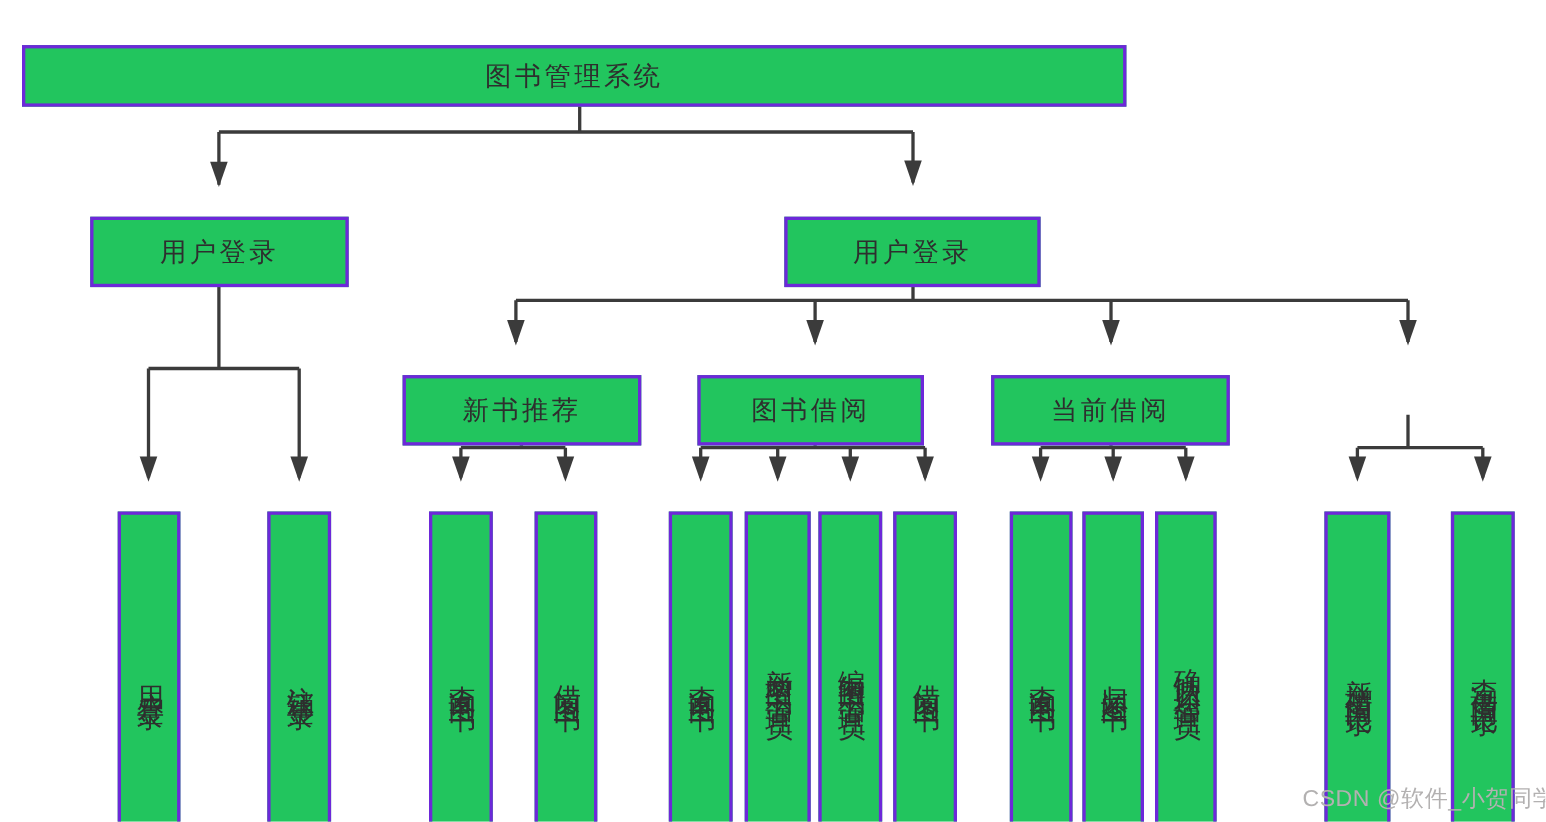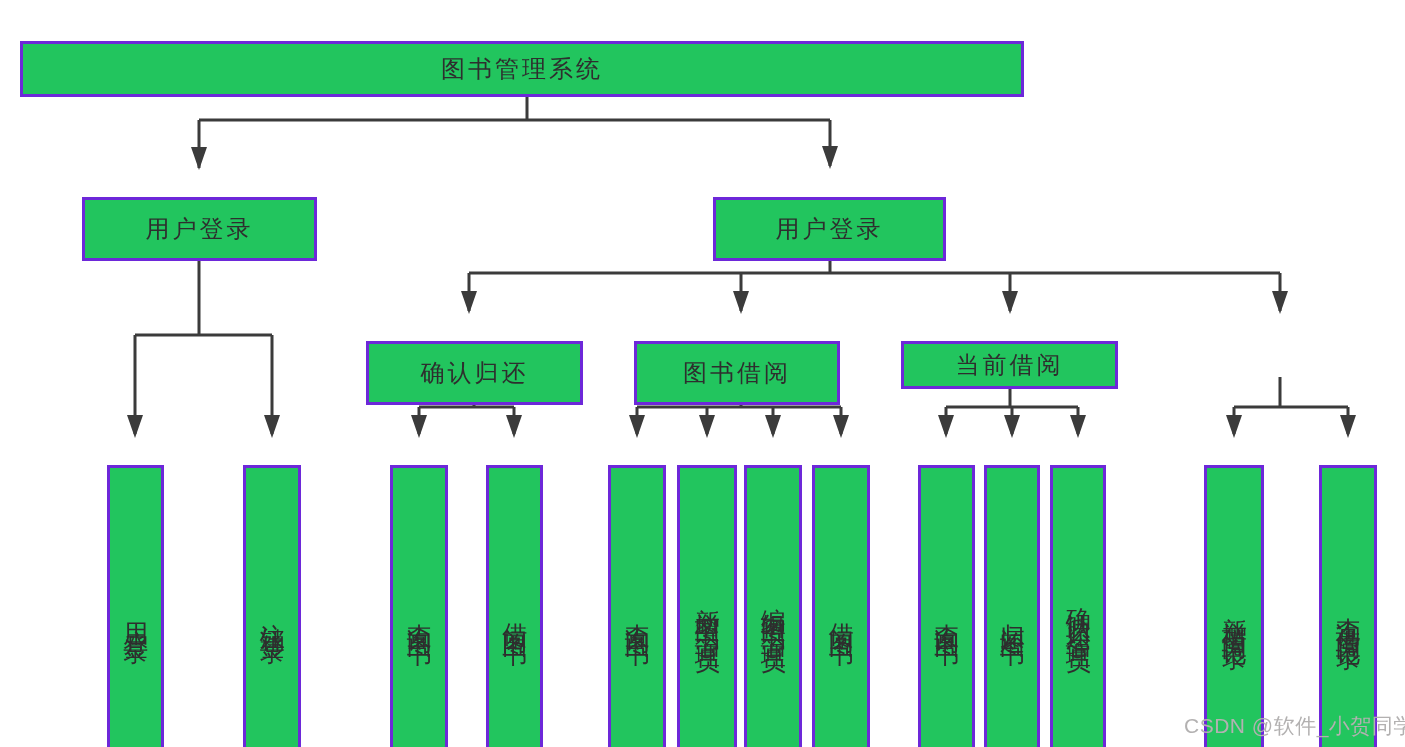--- a/index.html
+++ b/index.html
@@ -72,26 +72,26 @@
   </div>
 
   <div class="box hbox" style="left:82px;top:169px;width:235px;height:64px">
     <span>用户登录</span>
   </div>
   <div class="box hbox" style="left:713px;top:169px;width:233px;height:64px">
     <span>用户登录</span>
   </div>
 
   <div class="box hbox" style="left:366px;top:313px;width:217px;height:64px">
-    <span>确认归还</span>
+    <span>新书推荐</span>
   </div>
   <div class="box hbox" style="left:634px;top:313px;width:206px;height:64px">
     <span>图书借阅</span>
   </div>
-  <div class="box hbox" style="left:901px;top:313px;width:217px;height:48px">
+  <div class="box hbox" style="left:901px;top:313px;width:217px;height:64px">
     <span>当前借阅</span>
   </div>
 
   <div class="box vbox" style="left:107px;top:437px;width:57px;height:300px">
     <span>用户登录</span>
   </div>
   <div class="box vbox" style="left:243px;top:437px;width:58px;height:300px">
     <span>注销登录</span>
   </div>
 

